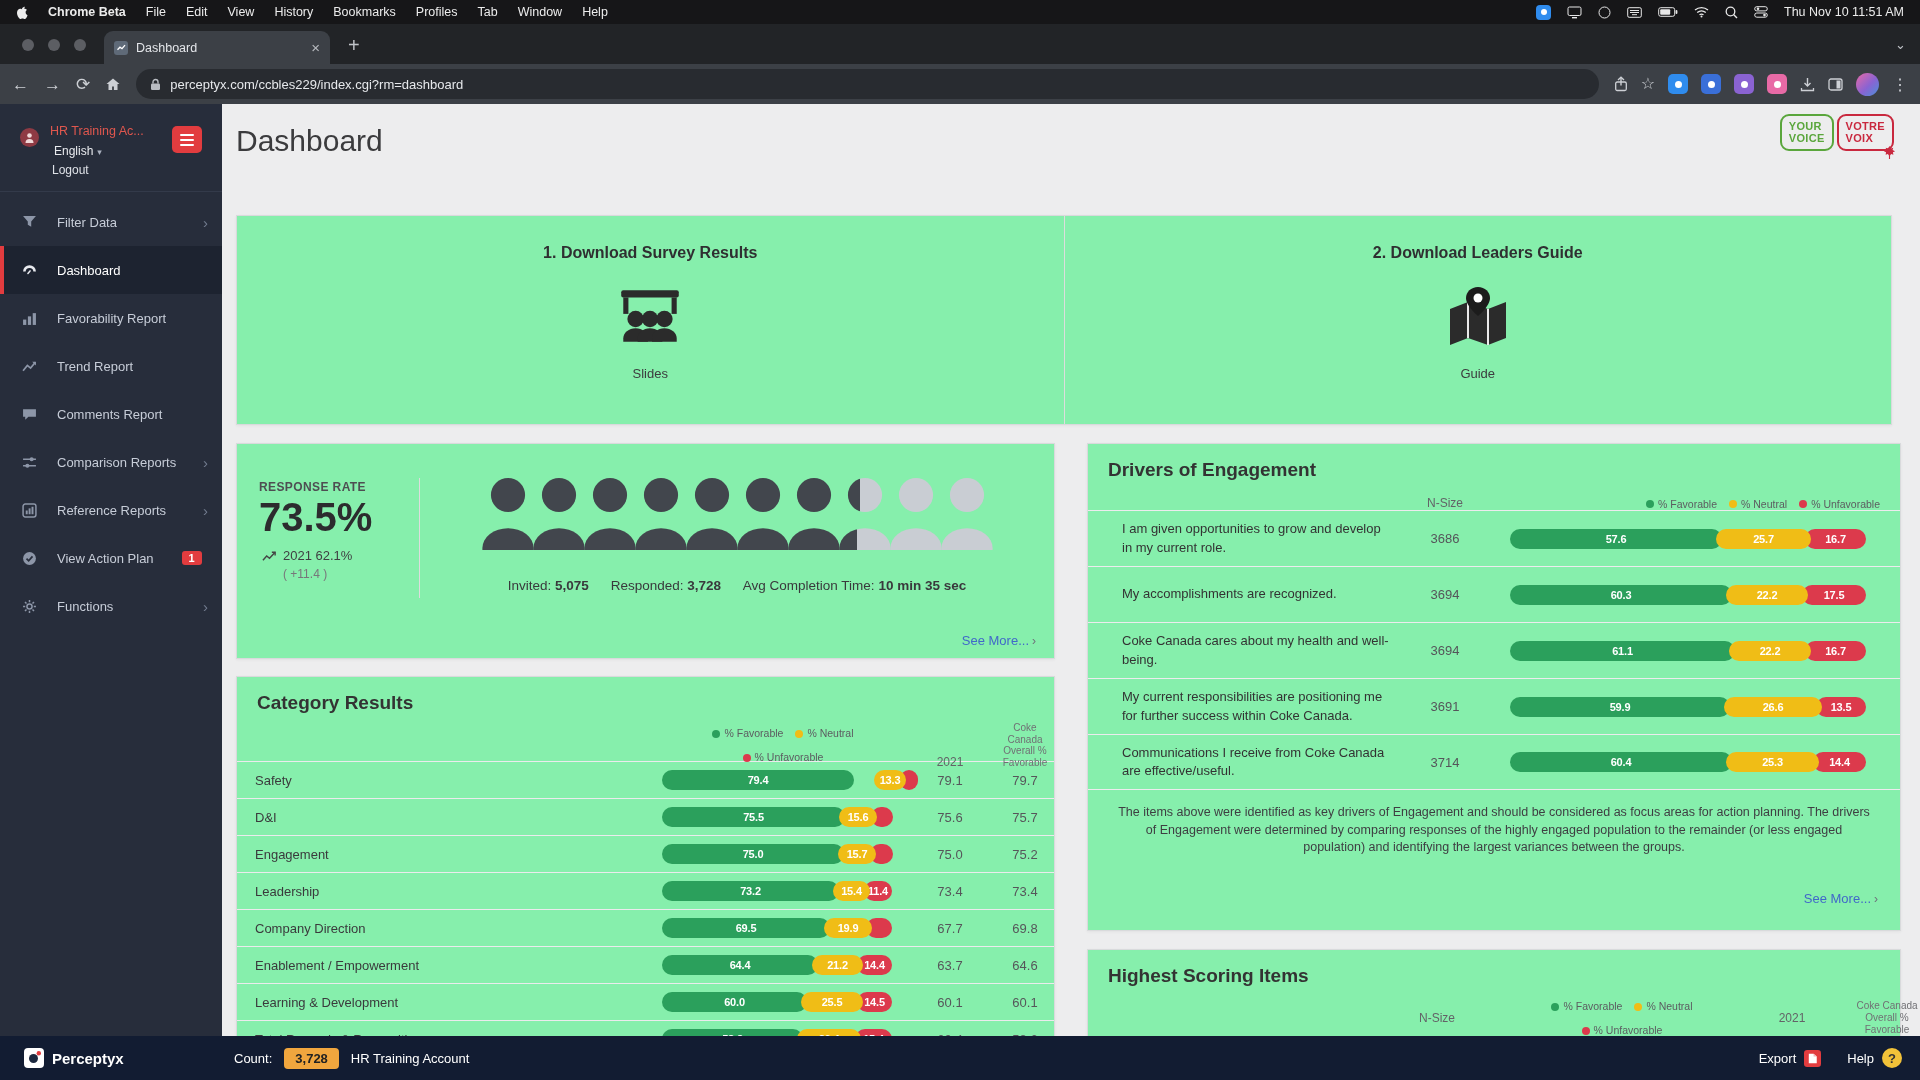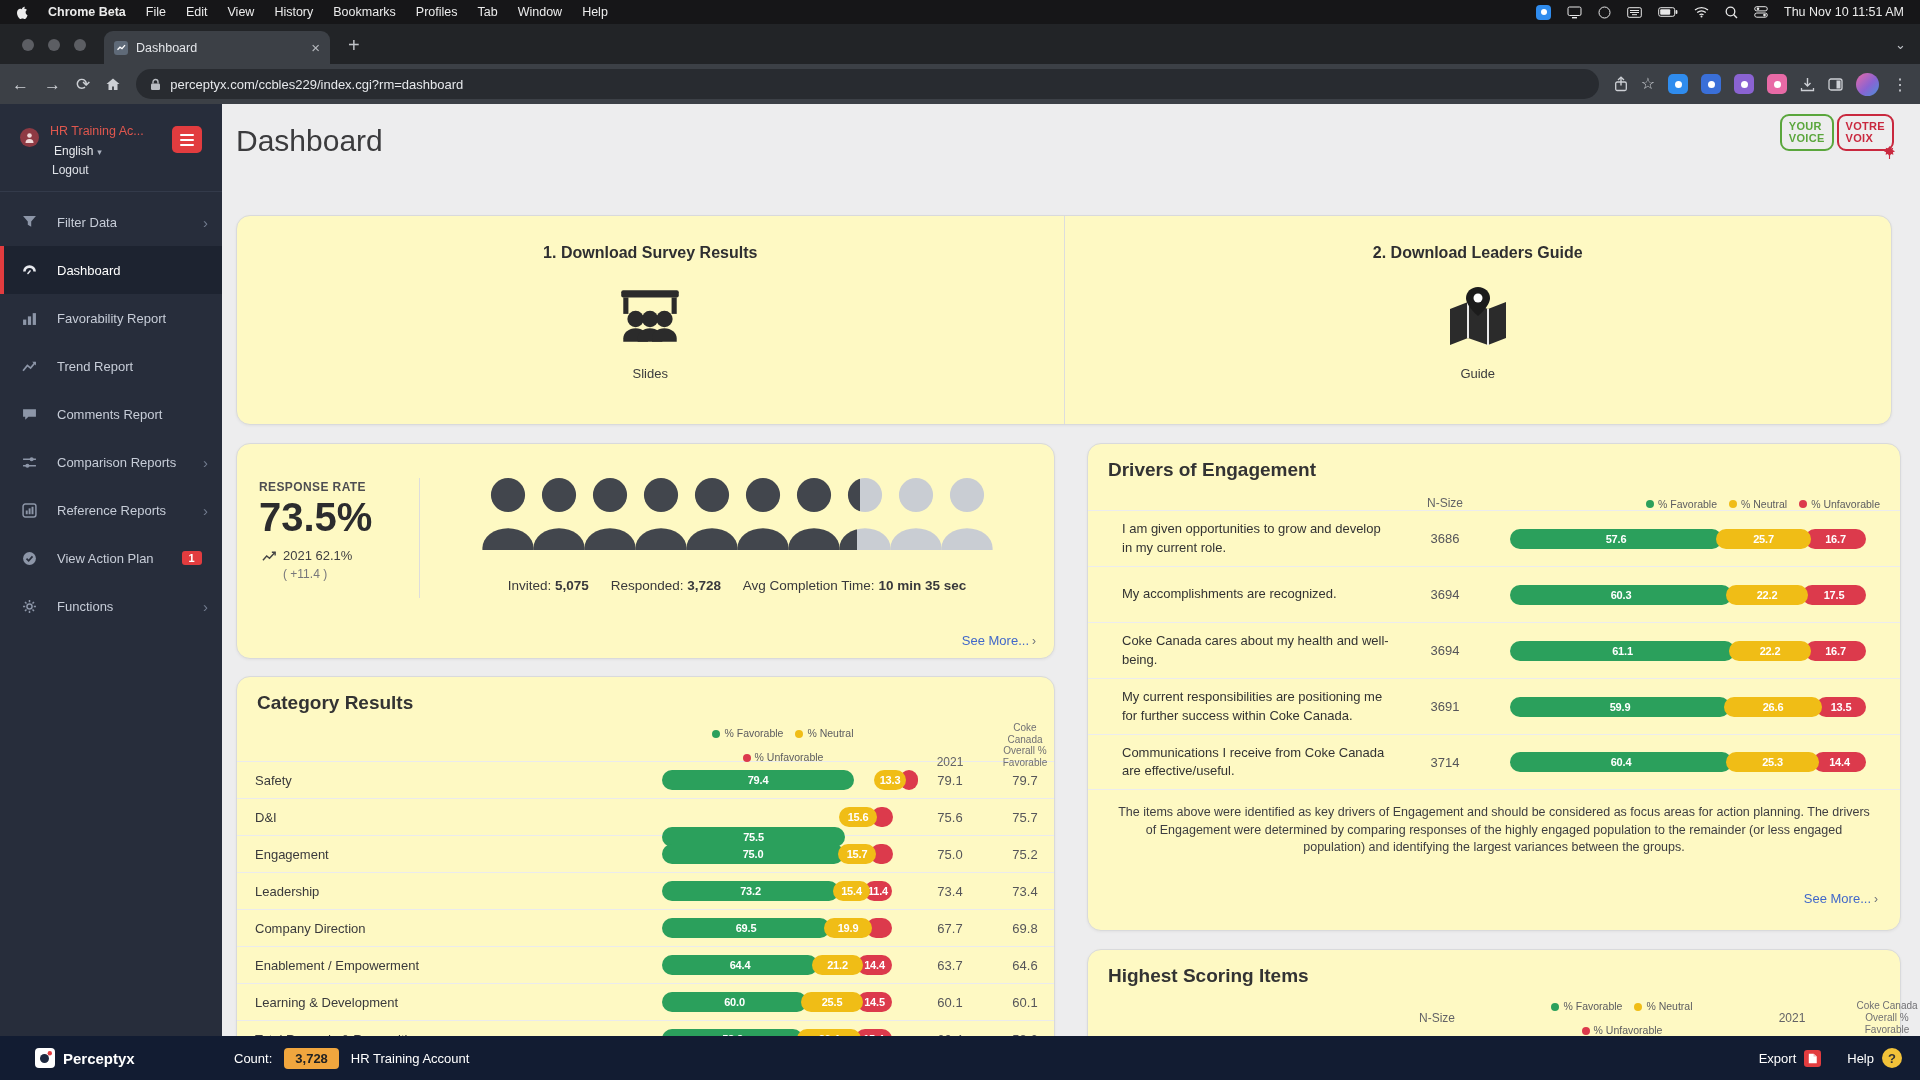--- a/index.html
+++ b/index.html
@@ -51,21 +51,21 @@
 .nav-chev{margin-left:auto;color:#717b8e;font-size:15px}
 .nav-badge{margin-left:8px;background:var(--c-accent_red);color:#fff;font-size:11px;font-weight:bold;padding:1px 7px;border-radius:3px}
 
 .main{position:absolute;left:222px;top:104px;right:0;bottom:44px;background:#ededee;overflow:hidden}
 .page-title{position:absolute;left:14px;top:20px;font-size:30px;color:#3b3b3d;font-weight:500}
 .voice-logo{position:absolute;right:26px;top:10px;display:flex;gap:3px;align-items:flex-start}
 .vbubble{border:2px solid;border-radius:9px;padding:4px 7px;font-size:11px;font-weight:800;line-height:1.12;display:flex;flex-direction:column;letter-spacing:.3px}
 .vb-green{color:#5aa63c;border-color:#5aa63c}
 .vb-red{color:#c9283e;border-color:#c9283e;position:relative}
 .leaf{position:absolute;right:-4px;bottom:-10px}
-.card{position:absolute;background:#fef9c3;border:1px solid #d9dadc;border-radius:14px;box-shadow:0 1px 3px rgba(0,0,0,.05)}
+.card{position:absolute;background:#86efac;border:1px solid #d9dadc;border-radius:0;box-shadow:0 1px 3px rgba(0,0,0,.05)}
 
 .card-dl{left:14px;top:111px;width:1656px;height:210px;display:flex}
 .dl-half{flex:1;display:flex;flex-direction:column;align-items:center;padding-top:28px}
 .dl-half+.dl-half{border-left:1px solid #ddd}
 .dl-title{font-size:16px;font-weight:bold;color:#2f2f31}
 .dl-icon{margin-top:20px;height:72px;display:flex;align-items:center}
 .dl-caption{margin-top:12px;font-size:13px;color:#3c3c3e}
 
 .card-resp{left:14px;top:339px;width:819px;height:216px}
 .rr-label{position:absolute;left:22px;top:36px;font-size:12px;font-weight:bold;color:#4e4e52;letter-spacing:.4px}
@@ -115,21 +115,21 @@
 .drv-n{font-size:13px;color:#55555a;text-align:center}
 .drv-bar{margin-left:12px}
 .drv-note{margin:14px 26px 15px;text-align:center;font-size:12.5px;color:#3e3e42;line-height:1.4}
 .drv-see{position:absolute;right:22px;bottom:24px}
 
 .card-hi{left:865px;top:845px;width:814px;height:200px}
 .hi-header{position:absolute;top:44px;left:0;right:0;display:grid;grid-template-columns:260px 110px 260px 80px 110px;padding-left:34px;align-items:center}
 .hi-legend{text-align:center;line-height:1.5}
 
 .bottombar{position:absolute;left:0;right:0;bottom:0;height:44px;background:#121c32;display:flex;align-items:center;color:#fff;z-index:10}
-.bb-brand{width:222px;display:flex;align-items:center;gap:8px;padding-left:35px}
+.bb-brand{width:222px;display:flex;align-items:center;gap:8px;padding-left:24px}
 .bb-brand .brand-text{font-size:15px;font-weight:bold}
 .count-label{font-size:13px;margin-left:12px}
 .count-badge{background:var(--c-badge_orange);color:#222;font-weight:bold;font-size:13px;padding:3px 11px;border-radius:4px;margin:0 12px}
 .bb-account{font-size:13px}
 .bb-right{margin-left:auto;display:flex;align-items:center;gap:8px;padding-right:18px}
 .bb-export,.bb-help{font-size:13px}
 .bb-help{margin-left:18px}
 .help-badge{width:20px;height:20px;border-radius:50%;background:#f2c239;color:#333;font-weight:bold;font-size:13px;display:flex;align-items:center;justify-content:center}
 .defs{position:absolute;width:0;height:0}
 </style>
@@ -569,21 +569,21 @@
           <div class="cat-name">Safety</div>
           <div>
             <div class="stackbar"><span class="seg seg-favorable" style="width: 192px;">79.4</span><span class="seg seg-neutral" style="width: 32px; margin-left: 20px;">13.3</span><span class="seg seg-unfavorable" style="width: 18px;"></span></div>
           </div>
           <div class="val">79.1</div>
           <div class="val">79.7</div>
         </div>
         <div class="cat-grid cat-row">
           <div class="cat-name">D&amp;I</div>
           <div>
-            <div class="stackbar"><span class="seg seg-favorable" style="width: 183px; margin-top: 20px;">75.5</span><span class="seg seg-neutral" style="width: 38px;">15.6</span><span class="seg seg-unfavorable" style="width: 22px;"></span></div>
+            <div class="stackbar"><span class="seg seg-favorable" style="width: 183px;">75.5</span><span class="seg seg-neutral" style="width: 38px;">15.6</span><span class="seg seg-unfavorable" style="width: 22px;"></span></div>
           </div>
           <div class="val">75.6</div>
           <div class="val">75.7</div>
         </div>
         <div class="cat-grid cat-row">
           <div class="cat-name">Engagement</div>
           <div>
             <div class="stackbar"><span class="seg seg-favorable" style="width: 182px;">75.0</span><span class="seg seg-neutral" style="width: 38px;">15.7</span><span class="seg seg-unfavorable" style="width: 23px;"></span></div>
           </div>
           <div class="val">75.0</div>

